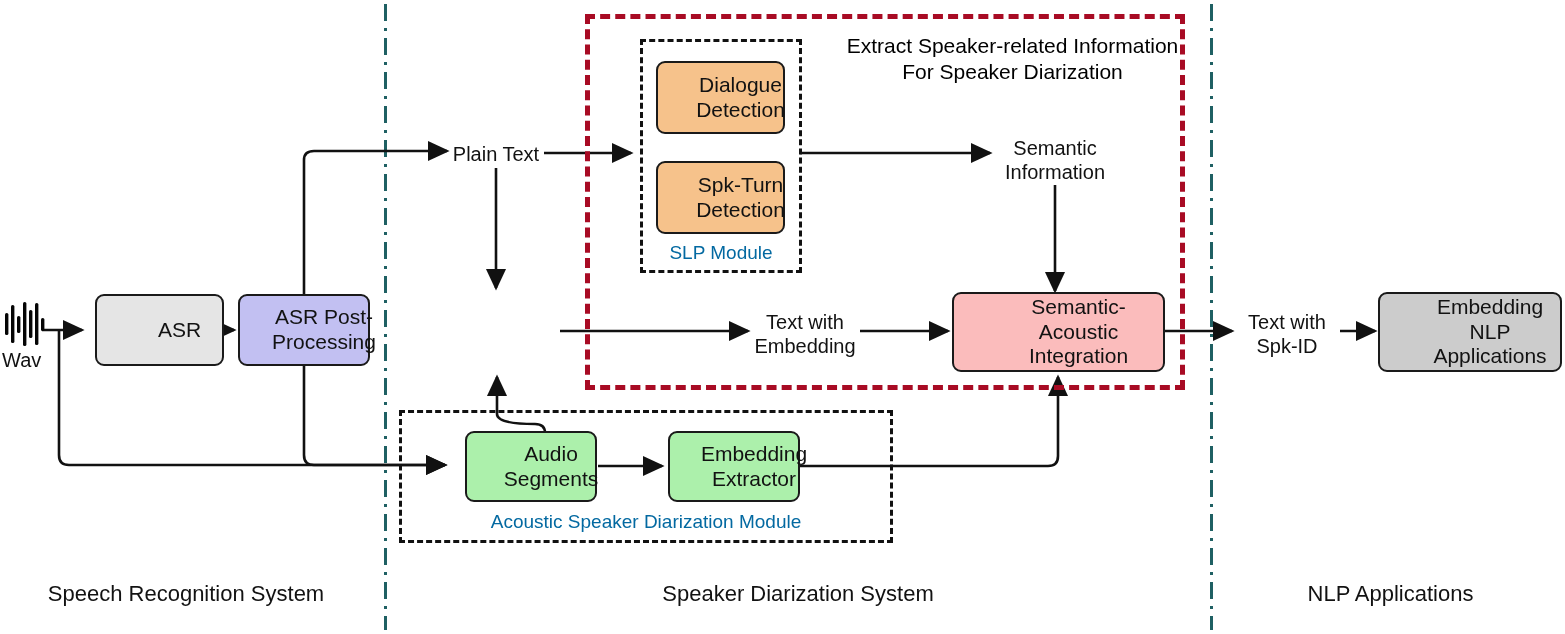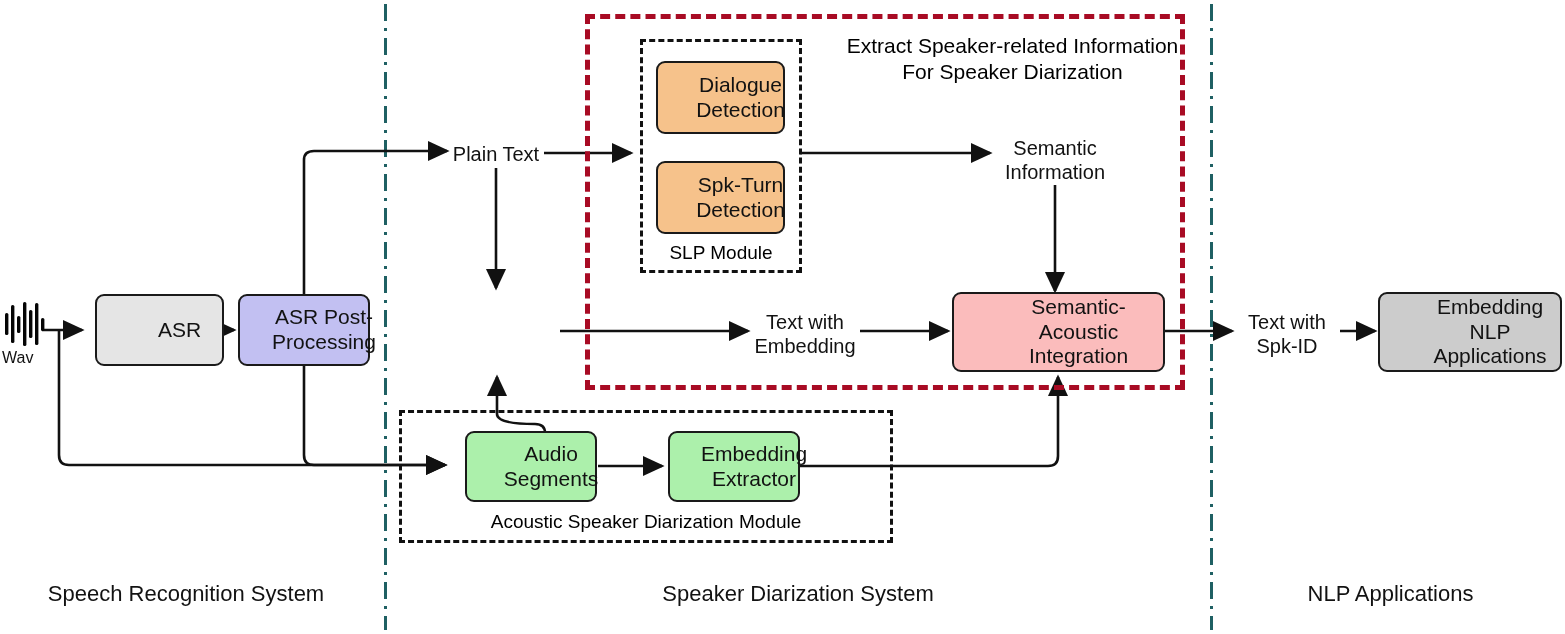--- a/index.html
+++ b/index.html
@@ -52,21 +52,21 @@
   .dashed-group {
     position: absolute;
     box-sizing: border-box;
     border: 3px dashed #111111;
     background: transparent;
     z-index: 1;
   }
   .group-caption {
     position: absolute;
     font-size: 19px;
-    color: #000000;
+    color: #0369a1;
     text-align: center;
     z-index: 2;
     white-space: nowrap;
   }
   .redbox {
     position: absolute;
     box-sizing: border-box;
     border: 5px dashed #a80b24;
     background: transparent;
     z-index: 1;
@@ -95,21 +95,21 @@
   .section-label {
     position: absolute;
     font-size: 22px;
     color: #121212;
     text-align: center;
     z-index: 2;
     white-space: nowrap;
   }
   .wav-label {
     position: absolute;
-    font-size: 16px;
+    font-size: 20px;
     color: #121212;
     z-index: 4;
     white-space: nowrap;
   }
   .wav-icon {
     position: absolute;
     z-index: 4;
   }
 </style>
 </head>

